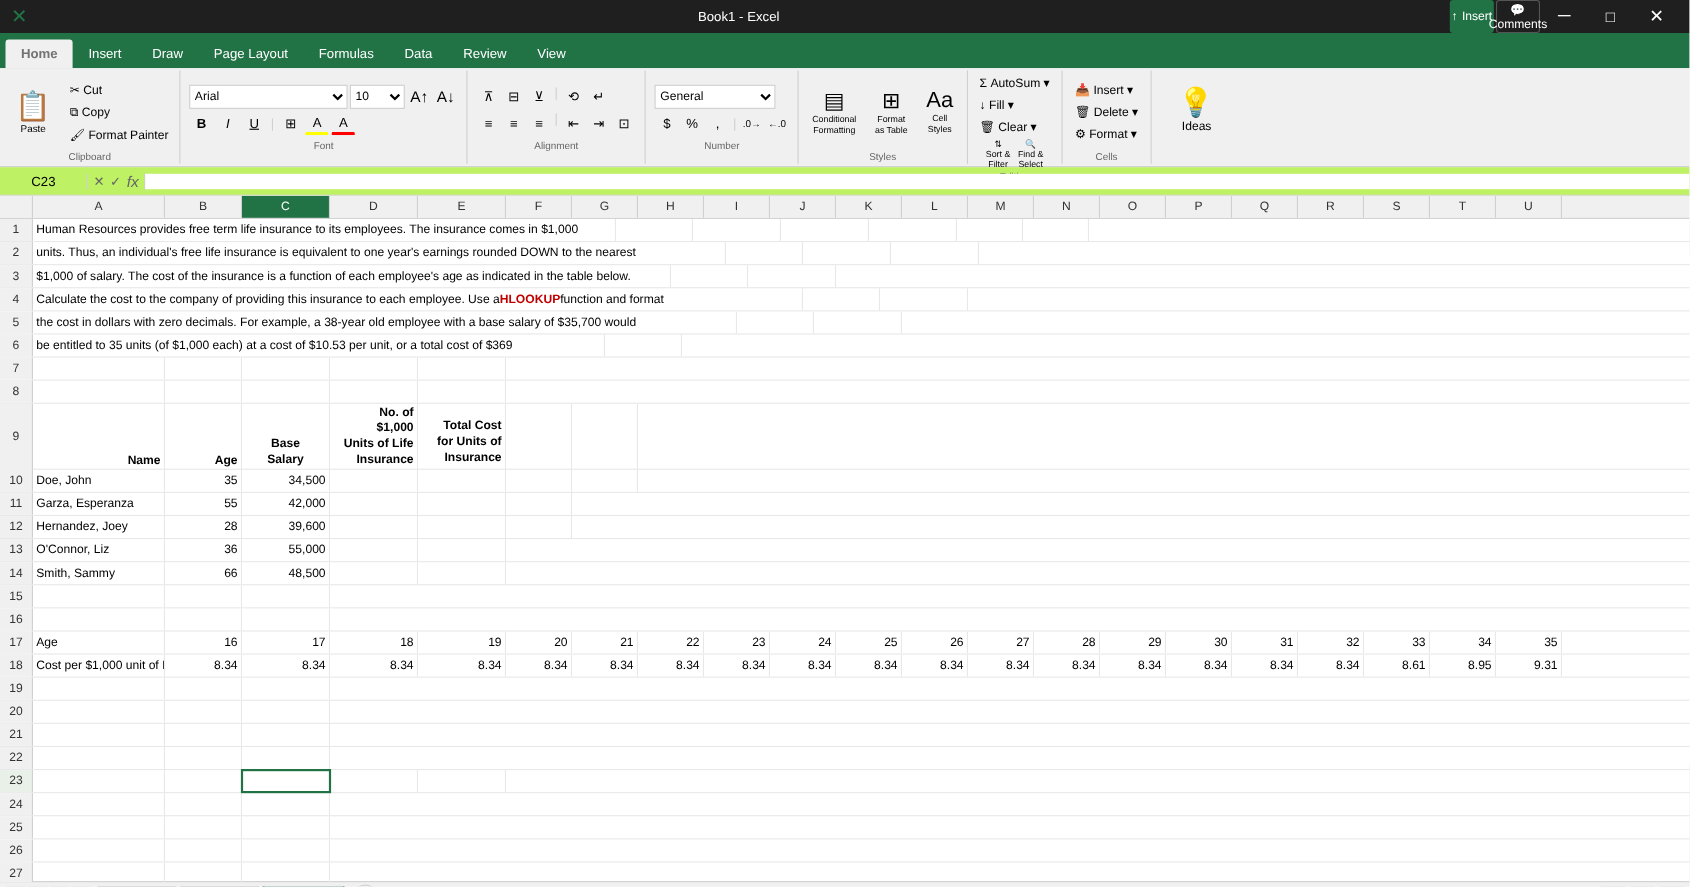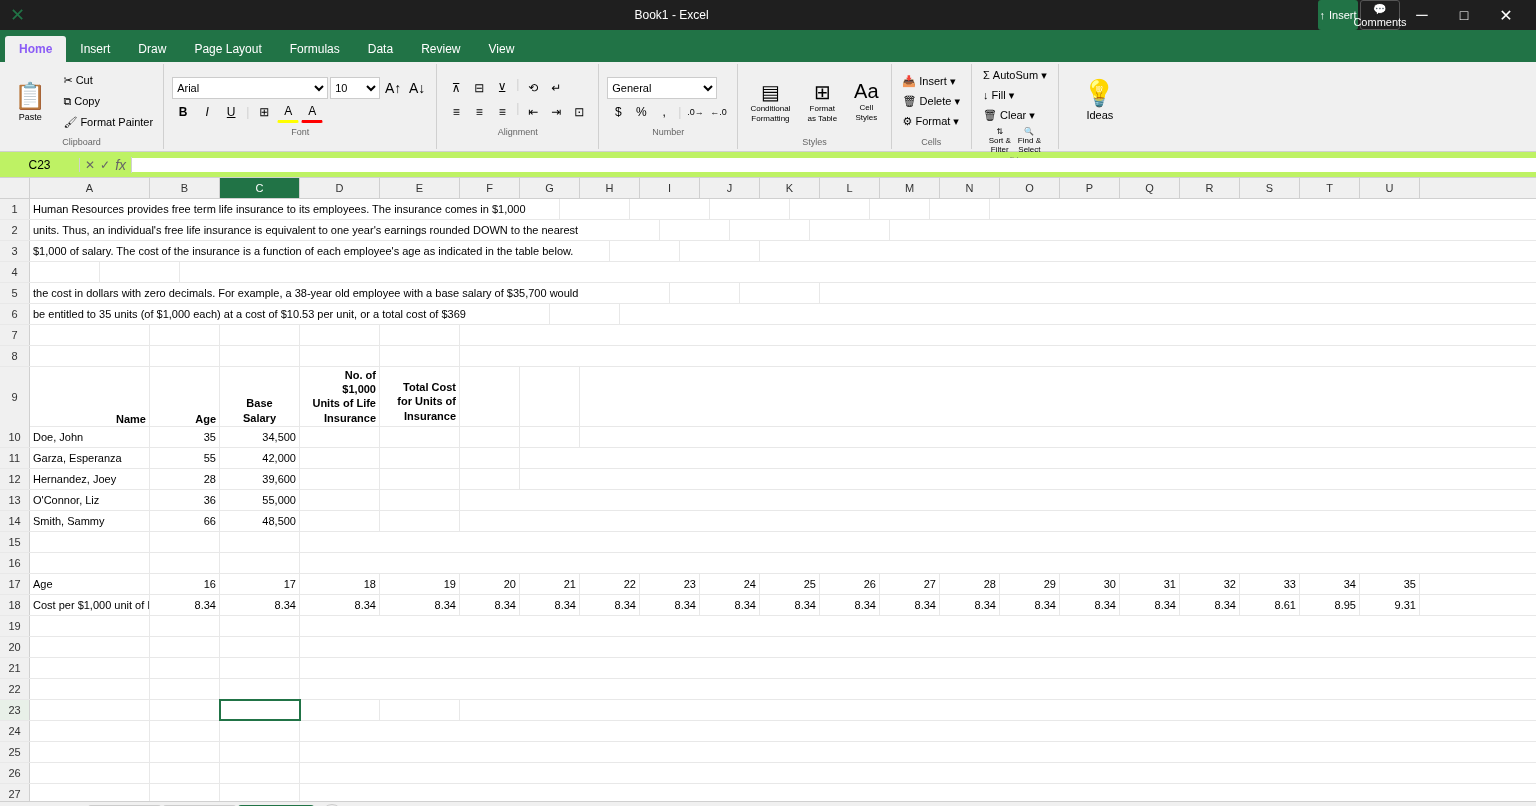--- a/index.html
+++ b/index.html
@@ -28,21 +28,21 @@
     .ribbon-tab {
       padding: 6px 14px;
       font-size: 12px;
       color: white;
       cursor: pointer;
       border-radius: 3px 3px 0 0;
       background: transparent;
     }
     .ribbon-tab.active {
       background: #f0f0f0;
-      color: #8b5cf6;
+      color: #737373;
       font-weight: 600;
     }
 
     
     .ribbon {
       background: #f0f0f0;
       border-bottom: 1px solid #d0d0d0;
       display: flex;
       align-items: stretch;
       padding: 2px 0;
@@ -54,21 +54,21 @@
       gap: 3px;
       padding: 2px 5px;
       cursor: pointer;
       border-radius: 2px;
       border: 1px solid transparent;
       background: transparent;
       font-size: 11px;
       white-space: nowrap;
     }
     .font-select {
-      width: 156px;
+      width: 144px;
       font-size: 11px;
       height: 22px;
       border: 1px solid #ccc;
       background: white;
     }
     .font-size-select {
       width: 50px;
       font-size: 11px;
       height: 22px;
       border: 1px solid #ccc;
@@ -416,46 +416,46 @@
       <button style="display:flex;flex-direction:column;align-items:center;padding:3px 6px;cursor:pointer;border:1px solid transparent;background:transparent;border-radius:3px;min-height:50px;justify-content:center;">
         <span style="font-size:20px;">Aa</span>
         <span style="font-size:8px;text-align:center;line-height:1.2;">Cell<br>Styles</span>
       </button>
     </div>
     <div style="font-size:9px;color:#666;text-align:center;">Styles</div>
   </div>
 
   <div style="display:flex;align-items:stretch;padding:2px 5px;border-right:1px solid #d0d0d0;flex-direction:column;justify-content:space-between;">
     <div style="display:flex;flex-direction:column;gap:1px;flex:1;justify-content:center;">
-      <button class="ribbon-small-btn">📥 Insert ▾</button>
-      <button class="ribbon-small-btn">🗑 Delete ▾</button>
-      <button class="ribbon-small-btn">⚙ Format ▾</button>
-    </div>
-    <div style="font-size:9px;color:#666;text-align:center;">Cells</div>
-  </div>
-
-  <div style="display:flex;align-items:stretch;padding:2px 5px;border-right:1px solid #d0d0d0;flex-direction:column;justify-content:space-between;">
-    <div style="display:flex;flex-direction:column;gap:1px;flex:1;justify-content:center;">
       <button class="ribbon-small-btn">Σ AutoSum ▾</button>
       <button class="ribbon-small-btn">↓ Fill ▾</button>
       <button class="ribbon-small-btn">🗑 Clear ▾</button>
     </div>
     <div style="display:flex;gap:3px;justify-content:center;">
       <button style="display:flex;flex-direction:column;align-items:center;font-size:8px;background:transparent;border:none;cursor:pointer;padding:2px;">
         <span>⇅</span>
           <span>Sort &amp;</span>
           <span>Filter</span>
       </button>
       <button style="display:flex;flex-direction:column;align-items:center;font-size:8px;background:transparent;border:none;cursor:pointer;padding:2px;">
         <span>🔍</span>
           <span>Find &amp;</span>
           <span>Select</span>
       </button>
     </div>
     <div style="font-size:9px;color:#666;text-align:center;">Editing</div>
+  </div>
+
+  <div style="display:flex;align-items:stretch;padding:2px 5px;border-right:1px solid #d0d0d0;flex-direction:column;justify-content:space-between;">
+    <div style="display:flex;flex-direction:column;gap:1px;flex:1;justify-content:center;">
+      <button class="ribbon-small-btn">📥 Insert ▾</button>
+      <button class="ribbon-small-btn">🗑 Delete ▾</button>
+      <button class="ribbon-small-btn">⚙ Format ▾</button>
+    </div>
+    <div style="font-size:9px;color:#666;text-align:center;">Cells</div>
   </div>
 
   <div style="display:flex;flex-direction:column;align-items:center;padding:5px 15px;justify-content:space-between;">
     <button style="display:flex;flex-direction:column;align-items:center;padding:4px 10px;cursor:pointer;background:transparent;border:none;min-height:60px;justify-content:center;">
       <span style="font-size:26px;">💡</span>
       <span style="font-size:11px;">Ideas</span>
     </button>
   </div>
 </div>
 
@@ -519,20 +519,23 @@
 
     <div class="sheet-row">
       <div class="row-num cw-rn">3</div>
       <div class="cell cw-a" style="width:580px; min-width:580px; font-size:11px; overflow:visible; z-index:2;">$1,000 of salary.  The cost of the insurance is a function of each employee's age as indicated in the table below.</div>
       <div class="cell cw-b"></div>
       <div class="cell cw-c"></div>
     </div>
 
     <div class="sheet-row">
       <div class="row-num cw-rn">4</div>
+      <div class="cell cw-a" style="width:700px; min-width:700px; font-size:11px; overflow:visible; z-index:2;">
+        Calculate the cost to the company of providing this insurance to each employee.  Use a <span class="hlookup-text">HLOOKUP</span> function and format
+      </div>
       <div class="cell cw-b"></div>
       <div class="cell cw-c"></div>
     </div>
 
     <div class="sheet-row">
       <div class="row-num cw-rn">5</div>
       <div class="cell cw-a" style="width:640px; min-width:640px; font-size:11px; overflow:visible; z-index:2;">the cost in dollars with zero decimals.  For example, a 38-year old employee with a base salary of $35,700 would</div>
       <div class="cell cw-b"></div>
       <div class="cell cw-c"></div>
     </div>

